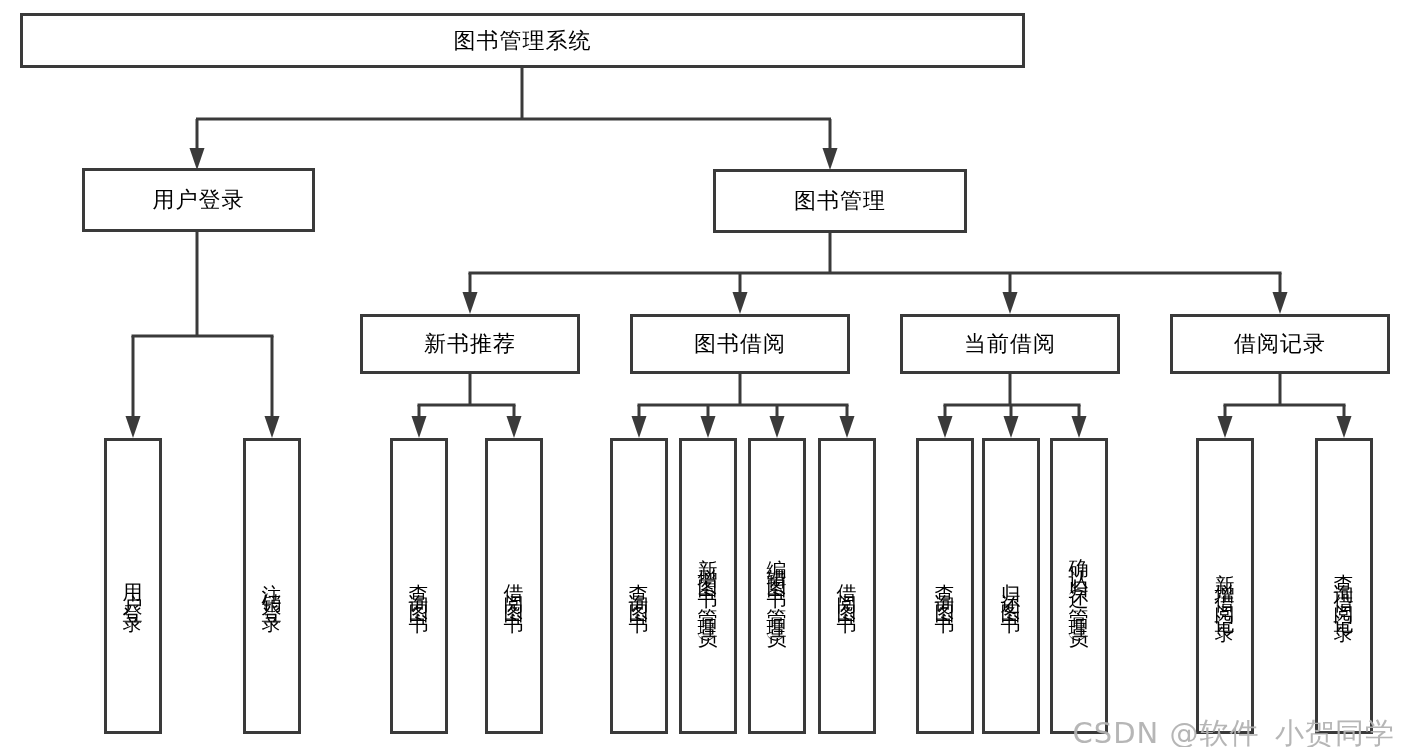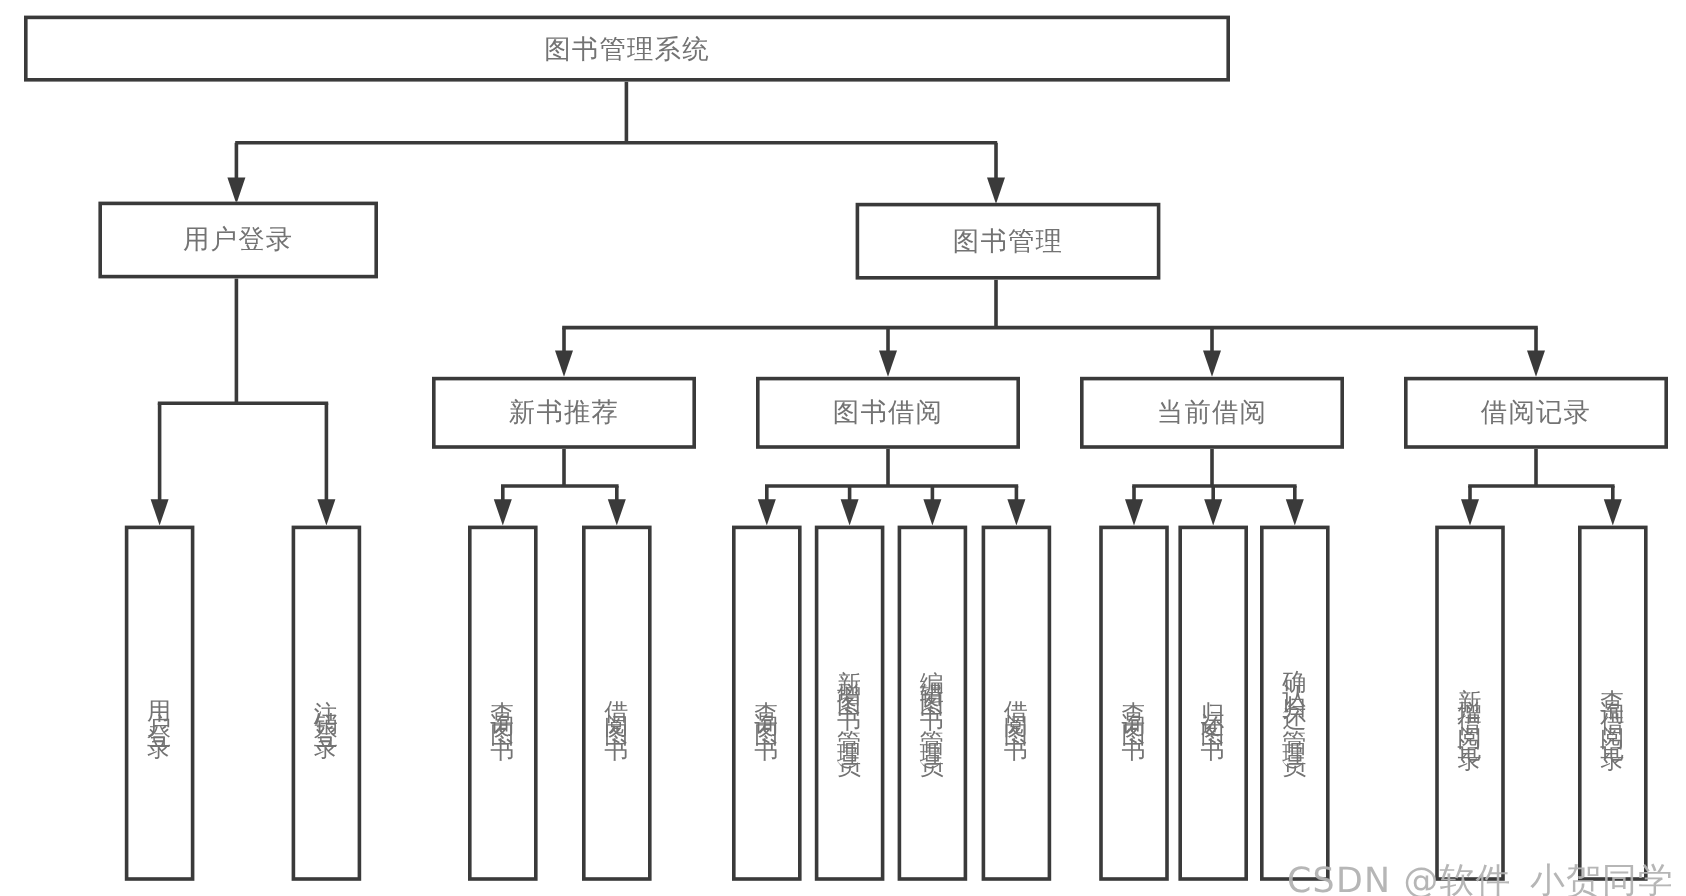--- a/index.html
+++ b/index.html
@@ -9,21 +9,21 @@
     background:#ffffff;
     font-family:"DejaVu Sans","Liberation Sans",sans-serif;
     overflow:hidden;
   }
   .connectors{position:absolute;left:0;top:0;width:1405px;height:747px;z-index:1;}
   .node{
     position:absolute;
     box-sizing:border-box;
     background:#ffffff;
     border:3px solid #3a3a3a;
-    color:#737373;
+    color:#000000;
     display:flex;align-items:center;justify-content:center;
     z-index:2;
     text-align:center;
   }
   .node.h{font-size:22px;letter-spacing:1px;}
   .root{left:20px;top:13px;width:1005px;height:55px;}
   .lvl2a{left:82px;top:168px;width:233px;height:64px;}
   .lvl2b{left:713px;top:169px;width:254px;height:64px;}
   .lvl3{top:314px;width:220px;height:60px;}
   .leaf{

